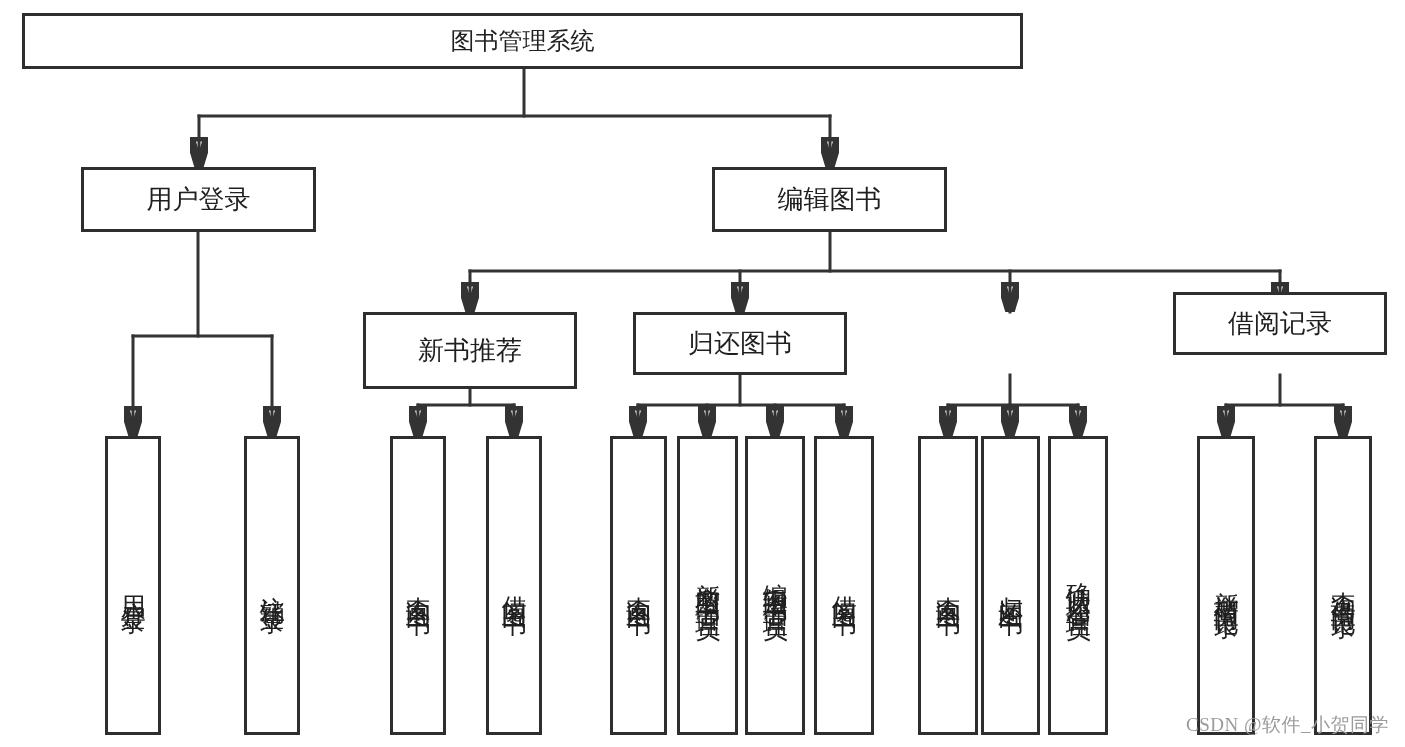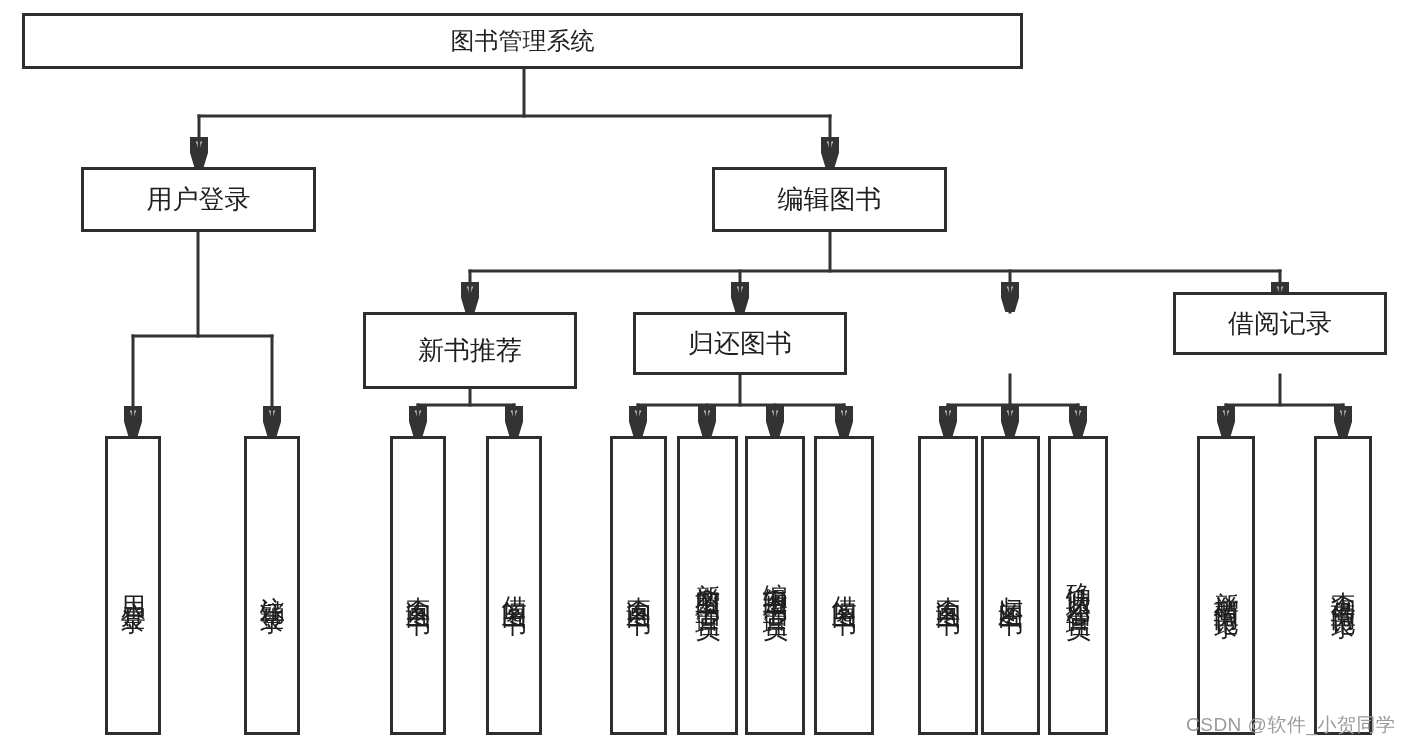--- a/index.html
+++ b/index.html
@@ -17,21 +17,21 @@
     text-align:center; line-height:1.1;
   }
   .node.h1 { font-size:24px; }
   .node.h2 { font-size:26px; }
   .node.v {
     writing-mode:vertical-rl; text-orientation:mixed;
     font-size:25px; letter-spacing:5px; padding:4px 0;
   }
   .watermark {
     position:absolute; z-index:3; left:1186px; top:712px;
-    font-size:19px; color:#9b9b9b; letter-spacing:0.5px; white-space:nowrap;
+    font-size:19px; color:#9b9b9b; letter-spacing:0.5px; white-space:nowrap;font-family:Liberation Serif, serif;
   }
 </style>
 </head>
 <body>
 
 <div class="canvas">
 
   <svg class="wires" width="1405" height="747" viewBox="0 0 1405 747" aria-hidden="true">
     <defs>
       <marker id="ah" viewBox="0 0 10 6" refX="10" refY="3" markerWidth="10" markerHeight="6" markerUnits="strokeWidth" orient="auto">

